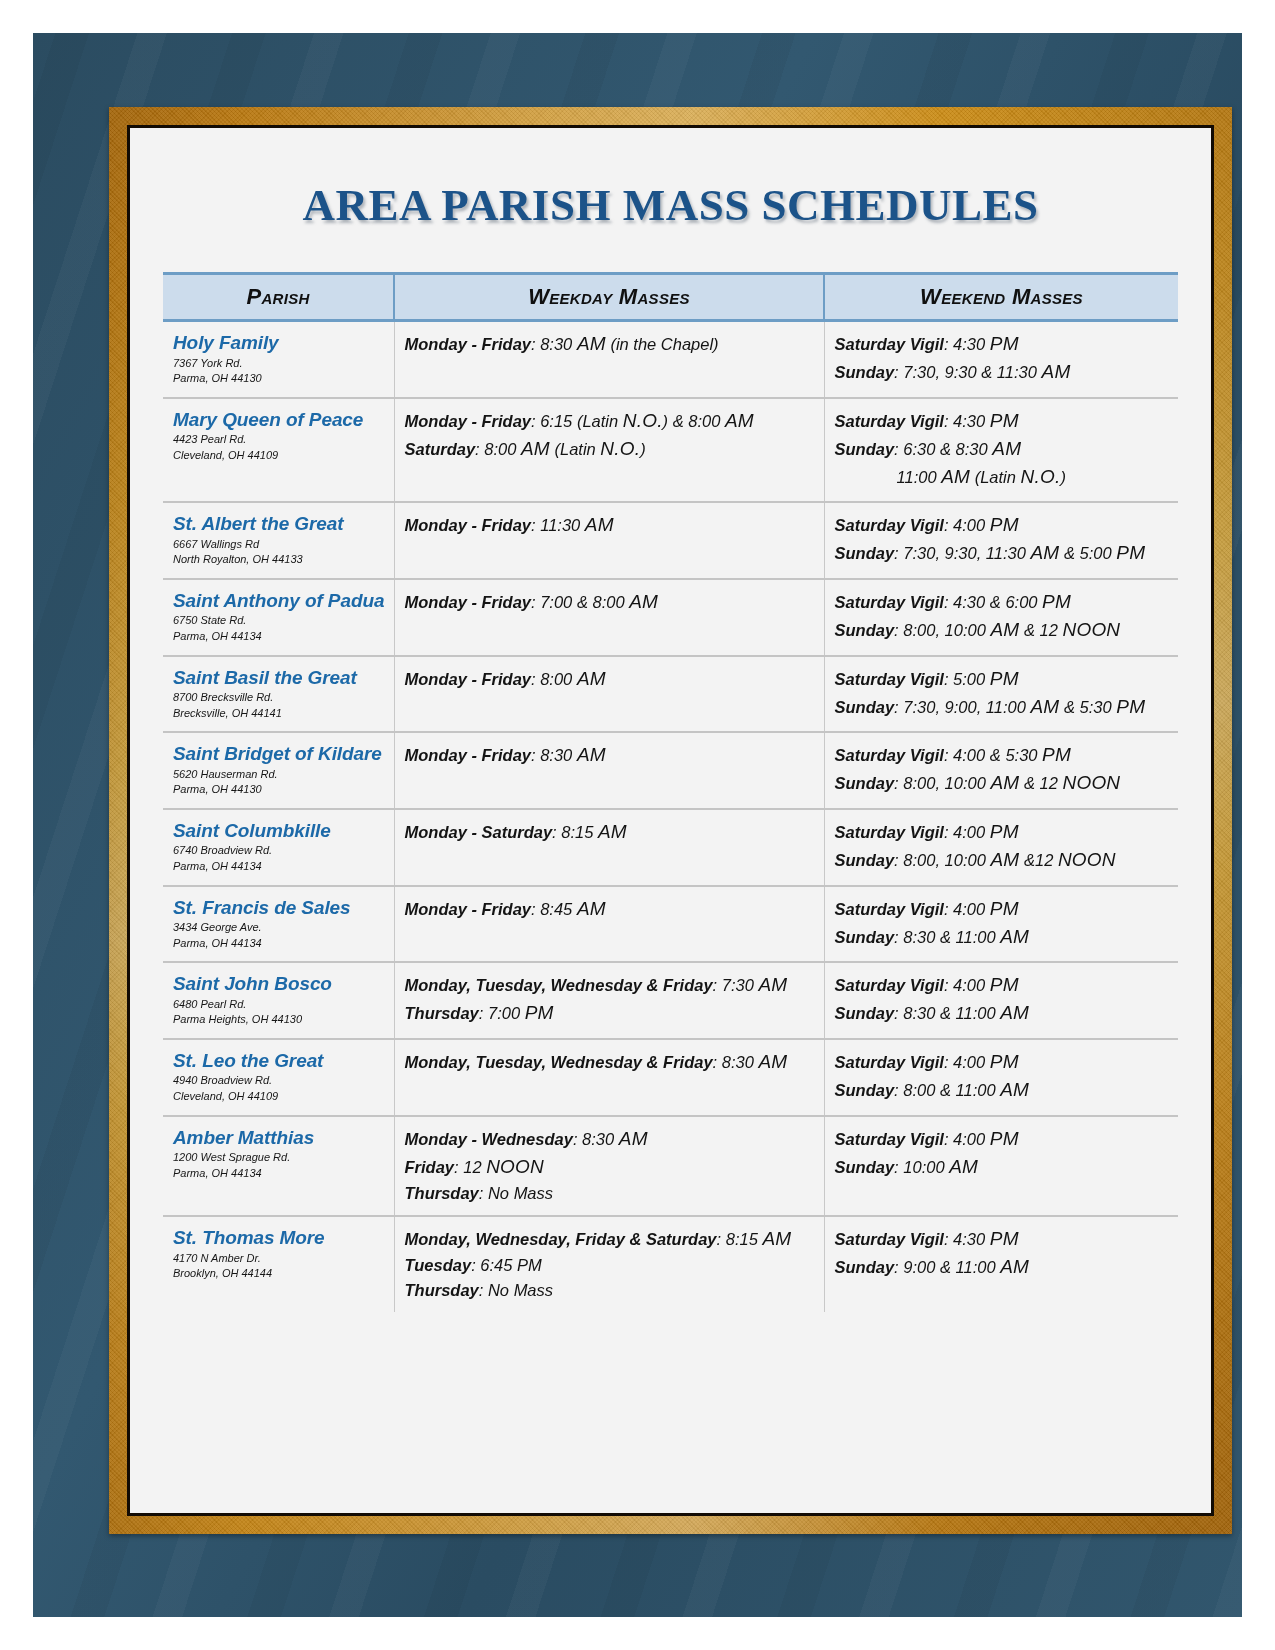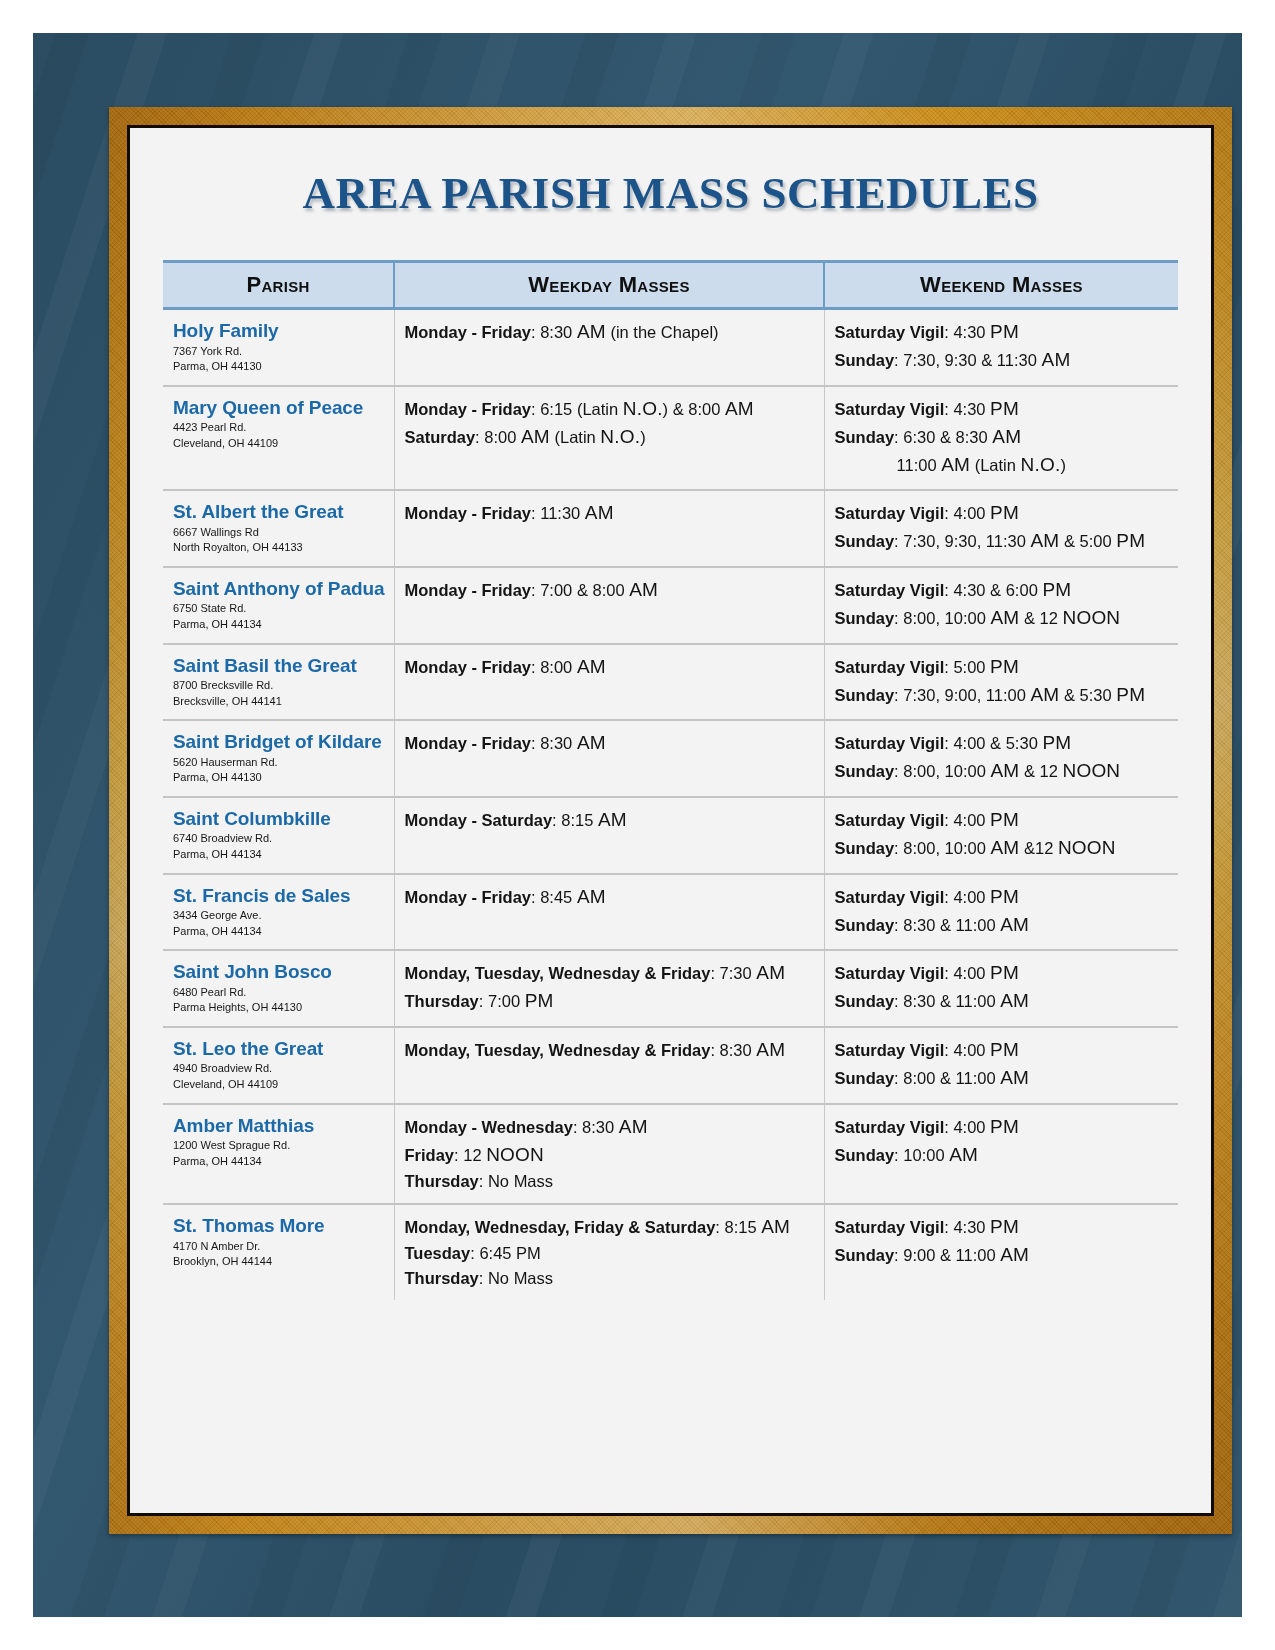--- a/index.html
+++ b/index.html
@@ -88,33 +88,34 @@
 
   
   #doc-title {
     text-align: center;
     font-family: "Liberation Serif", "DejaVu Serif", serif;
     font-weight: bold;
     font-size: 45px;
     letter-spacing: 0.5px;
     color: #1c5389;
     padding: 38px 10px 0 10px;
-    margin: 4px;
+    margin: 16px;
     text-shadow: 2px 3px 3px rgba(120,130,140,0.55);
     white-space: nowrap;
     line-height: 1.05;
   }
 
   
   #schedule-table {
     width: 1015px;
     margin: 43px auto 0 auto;
     border-collapse: collapse;
     table-layout: fixed;
     background: #f3f3f3;
+    font-style: italic;
   }
   #schedule-table col.c-parish  { width: 231px; }
   #schedule-table col.c-weekday { width: 430px; }
   #schedule-table col.c-weekend { width: 354px; }
 
   #schedule-table thead th {
     background: #ccdcec;
     border-top: 3px solid #6d9dc5;
     border-bottom: 3px solid #6d9dc5;
     border-left: 2px solid #6d9dc5;

